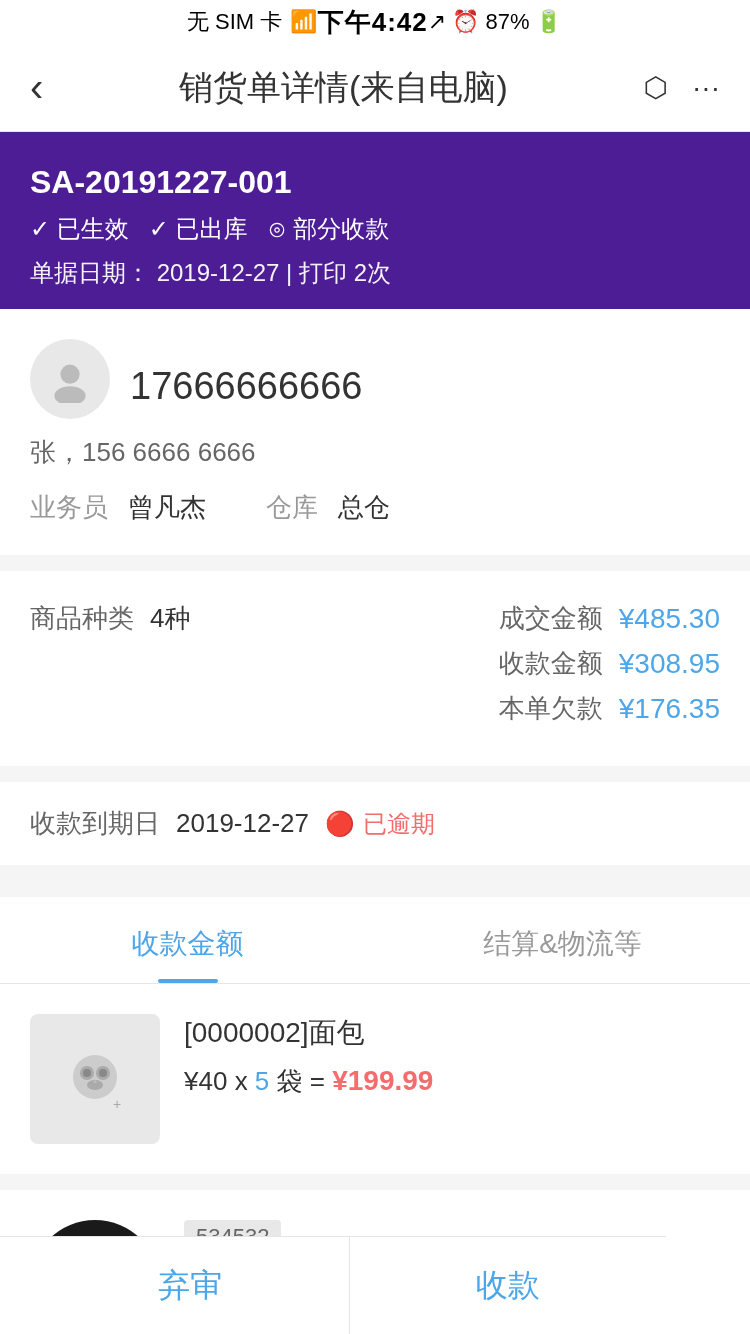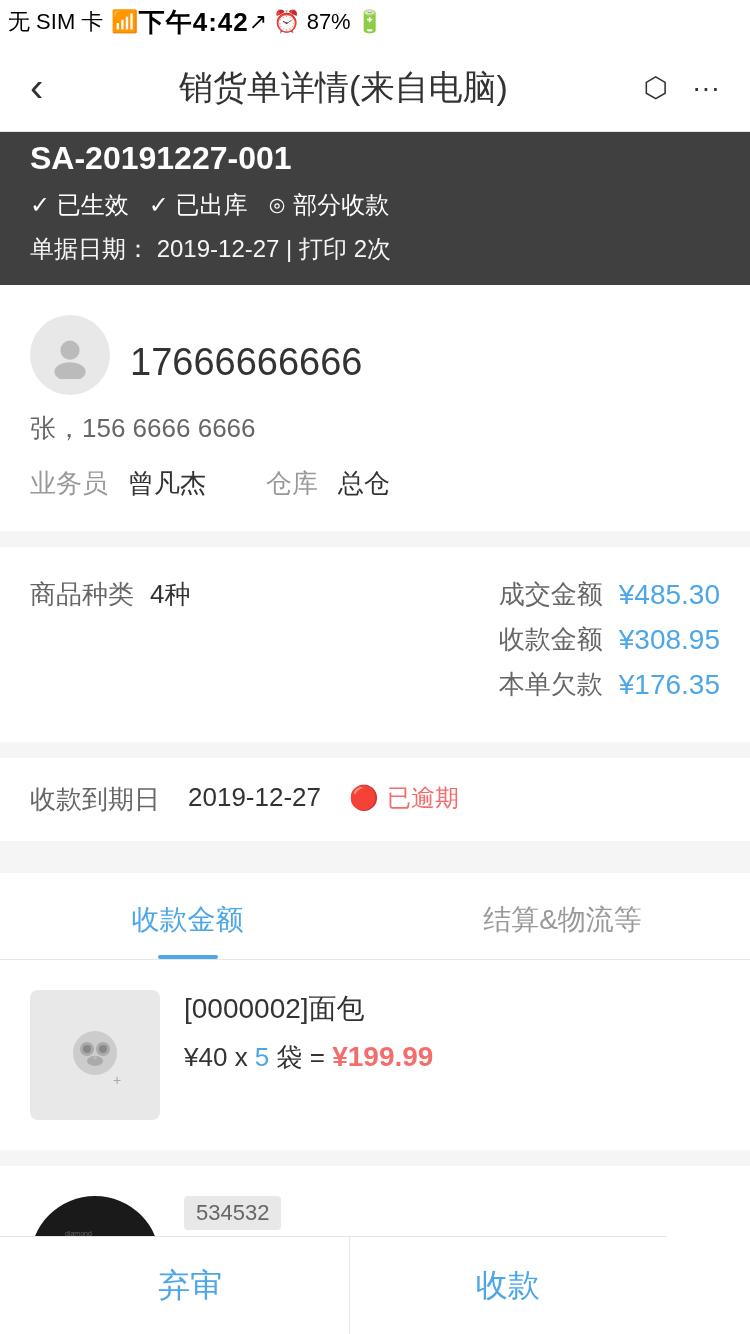--- a/index.html
+++ b/index.html
@@ -11,22 +11,22 @@
       min-height: 1334px;
       overflow-x: hidden;
     }
 
     
     .status-bar {
       background: #fff;
       height: 44px;
       display: flex;
       align-items: center;
-      justify-content: flex-start;
-      padding: 0 8px;
+      justify-content: center;
+      padding: 0 15px;
       font-size: 24px;
       font-weight: 500;
     }
     .status-left { display: flex; align-items: center; gap: 8px; font-size: 22px; }
     .status-center { font-size: 26px; font-weight: 600; letter-spacing: 1px; }
     .status-right { display: flex; align-items: center; gap: 6px; font-size: 22px; }
 
     
     .nav-bar {
       background: #fff;
@@ -37,22 +37,22 @@
       padding: 0 30px;
       border-bottom: 1px solid #e5e5e5;
     }
     .nav-back { font-size: 40px; color: #333; cursor: pointer; }
     .nav-title { font-size: 34px; font-weight: 500; color: #333; }
     .nav-actions { display: flex; gap: 24px; align-items: center; }
     .nav-action-icon { font-size: 28px; color: #333; }
 
     
     .header-banner {
-      background: #404040;
-      padding: 8px 30px 20px;
+      background: #4c1d95;
+      padding: 32px 30px 20px;
     }
     .header-order-id { color: #fff; font-size: 32px; font-weight: bold; margin-bottom: 12px; }
     .header-badges { display: flex; gap: 20px; align-items: center; margin-bottom: 12px; }
     .badge {
       display: flex; align-items: center; gap: 6px;
       color: #fff; font-size: 24px;
     }
     .header-date { color: #fff; font-size: 24px; opacity: 0.95; }
 
     
@@ -92,22 +92,22 @@
     .stat-label { font-size: 26px; color: #666; }
     .stat-value-plain { font-size: 26px; color: #333; }
     .stat-value-blue { font-size: 28px; color: #4da6e8; font-weight: 500; text-align: center; }
     .stat-row-right { display: flex; gap: 16px; align-items: center; margin-bottom: 10px; justify-content: flex-end; }
 
     
     .due-date-section {
       background: #fff;
       padding: 24px 30px;
       display: flex;
-      align-items: flex-start;
-      gap: 28px;
+      align-items: center;
+      gap: 16px;
       margin-bottom: 16px;
     }
     .due-label { font-size: 26px; color: #666; }
     .due-date { font-size: 26px; color: #333; }
     .overdue-badge {
       display: flex; align-items: center; gap: 8px;
       background: transparent;
       color: #f56c6c;
       font-size: 24px;
     }

